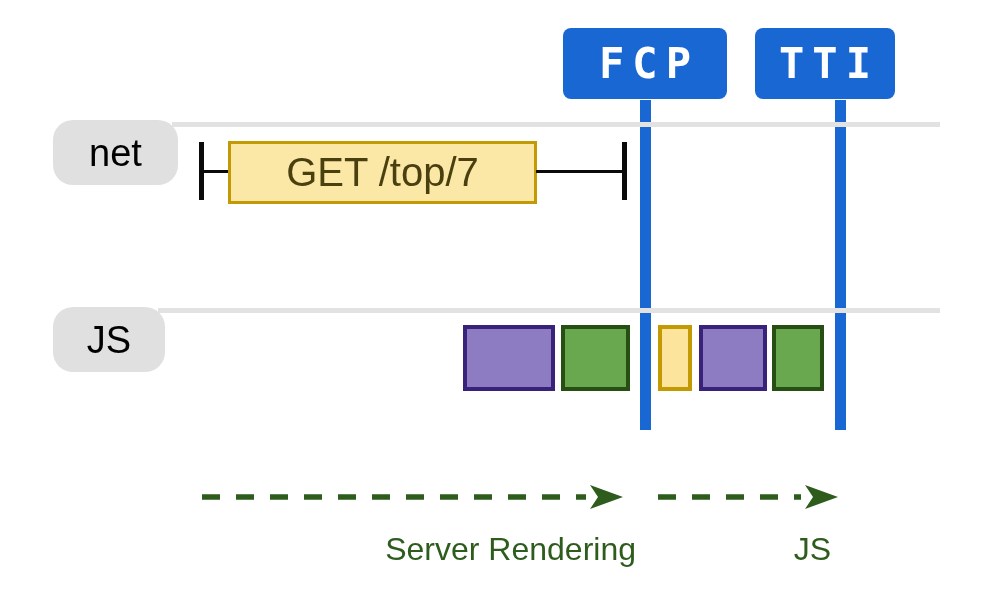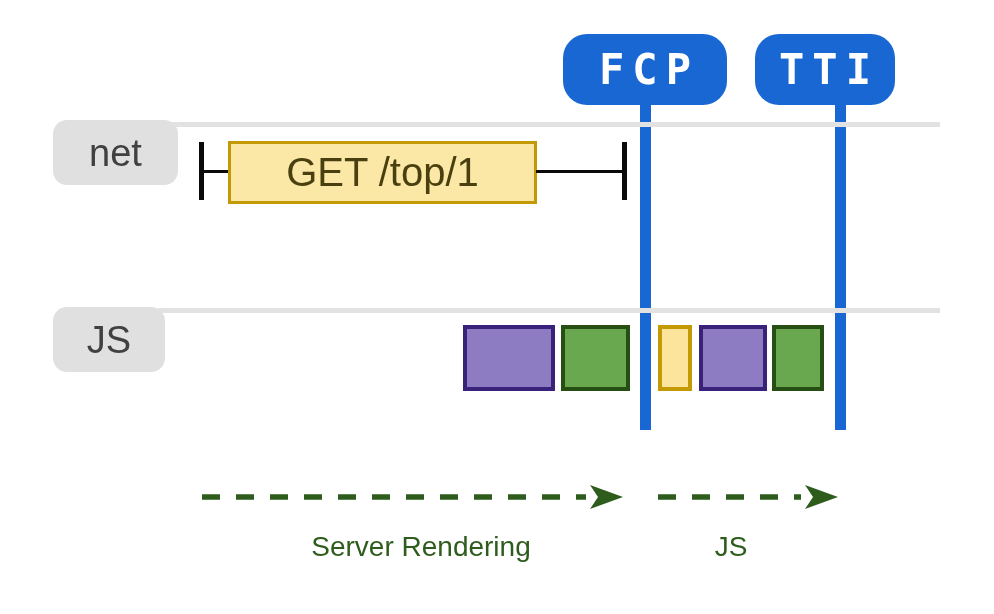--- a/index.html
+++ b/index.html
@@ -13,30 +13,30 @@
   .vline { position:absolute; top:100px; height:330px; width:11px; background:#1967D2; z-index:1; }
   .vline.fcp { left:640px; }
   .vline.tti { left:835px; }
 
   
   .lane-line { position:absolute; height:5px; background:#E2E2E2; z-index:2; }
   .lane-line.net { left:172px; top:122px; width:768px; }
   .lane-line.js  { left:158px; top:308px; width:782px; }
 
   .lane-label {
-    position:absolute; background:#E0E0E0; border-radius:14px;
-    color:#404040; font-size:38px; line-height:1;
+    position:absolute; background:#E0E0E0; border-radius:20px;
+    color:#000000; font-size:38px; line-height:1;
     display:flex; align-items:center; justify-content:center; z-index:2;
   }
   .lane-label.net { left:53px; top:120px; width:125px; height:65px; }
   .lane-label.js  { left:53px; top:307px; width:112px; height:65px; }
 
   
   .badge {
-    position:absolute; top:34px; height:71px; background:#1967D2; border-radius:24px;
+    position:absolute; top:28px; height:71px; background:#1967D2; border-radius:8px;
     color:#ffffff; font-family:"DejaVu Sans Mono", monospace; font-weight:bold;
     font-size:42px; display:flex; align-items:center; justify-content:center; z-index:4;
   }
   .badge span { letter-spacing:8px; margin-right:-8px; }
   .badge.fcp { left:563px; width:164px; }
   .badge.tti { left:755px; width:140px; }
 
   
   .tick { position:absolute; width:5px; height:58px; background:#0a0a0a; top:142px; z-index:3; }
   .tick.start { left:199px; }
@@ -58,22 +58,22 @@
   .block.yellow { background:#FCE49C; border-color:#C49A04; }
   .block.b1 { left:463px; width:92px; }
   .block.b2 { left:561px; width:69px; }
   .block.b3 { left:658px; width:34px; }
   .block.b4 { left:699px; width:68px; }
   .block.b5 { left:772px; width:52px; }
 
   
   svg.arrows { position:absolute; left:0; top:481px; z-index:3; }
   .phase-label {
-    position:absolute; top:531px; font-size:28px; color:#2E5C1D;
-    text-align:center; z-index:3;
+    position:absolute; top:531px; font-size:32px; color:#2E5C1D;
+    text-align:right; z-index:3;
   }
   .phase-label.sr { left:206px; width:430px; }
   .phase-label.js { left:631px; width:200px; }
 </style>
 </head>
 <body>
 
 <div class="stage">
 
   <div class="vline fcp"></div>
@@ -92,21 +92,21 @@
   <div class="badge fcp">
     <span>FCP</span>
   </div>
   <div class="badge tti">
     <span>TTI</span>
   </div>
 
   <div class="tick start"></div>
   <div class="conn left"></div>
   <div class="req-box">
-    <span>GET /top/1</span>
+    <span>GET /top/7</span>
   </div>
   <div class="conn right"></div>
   <div class="tick end"></div>
 
   <div class="block purple b1"></div>
   <div class="block green  b2"></div>
   <div class="block yellow b3"></div>
   <div class="block purple b4"></div>
   <div class="block green  b5"></div>
 

